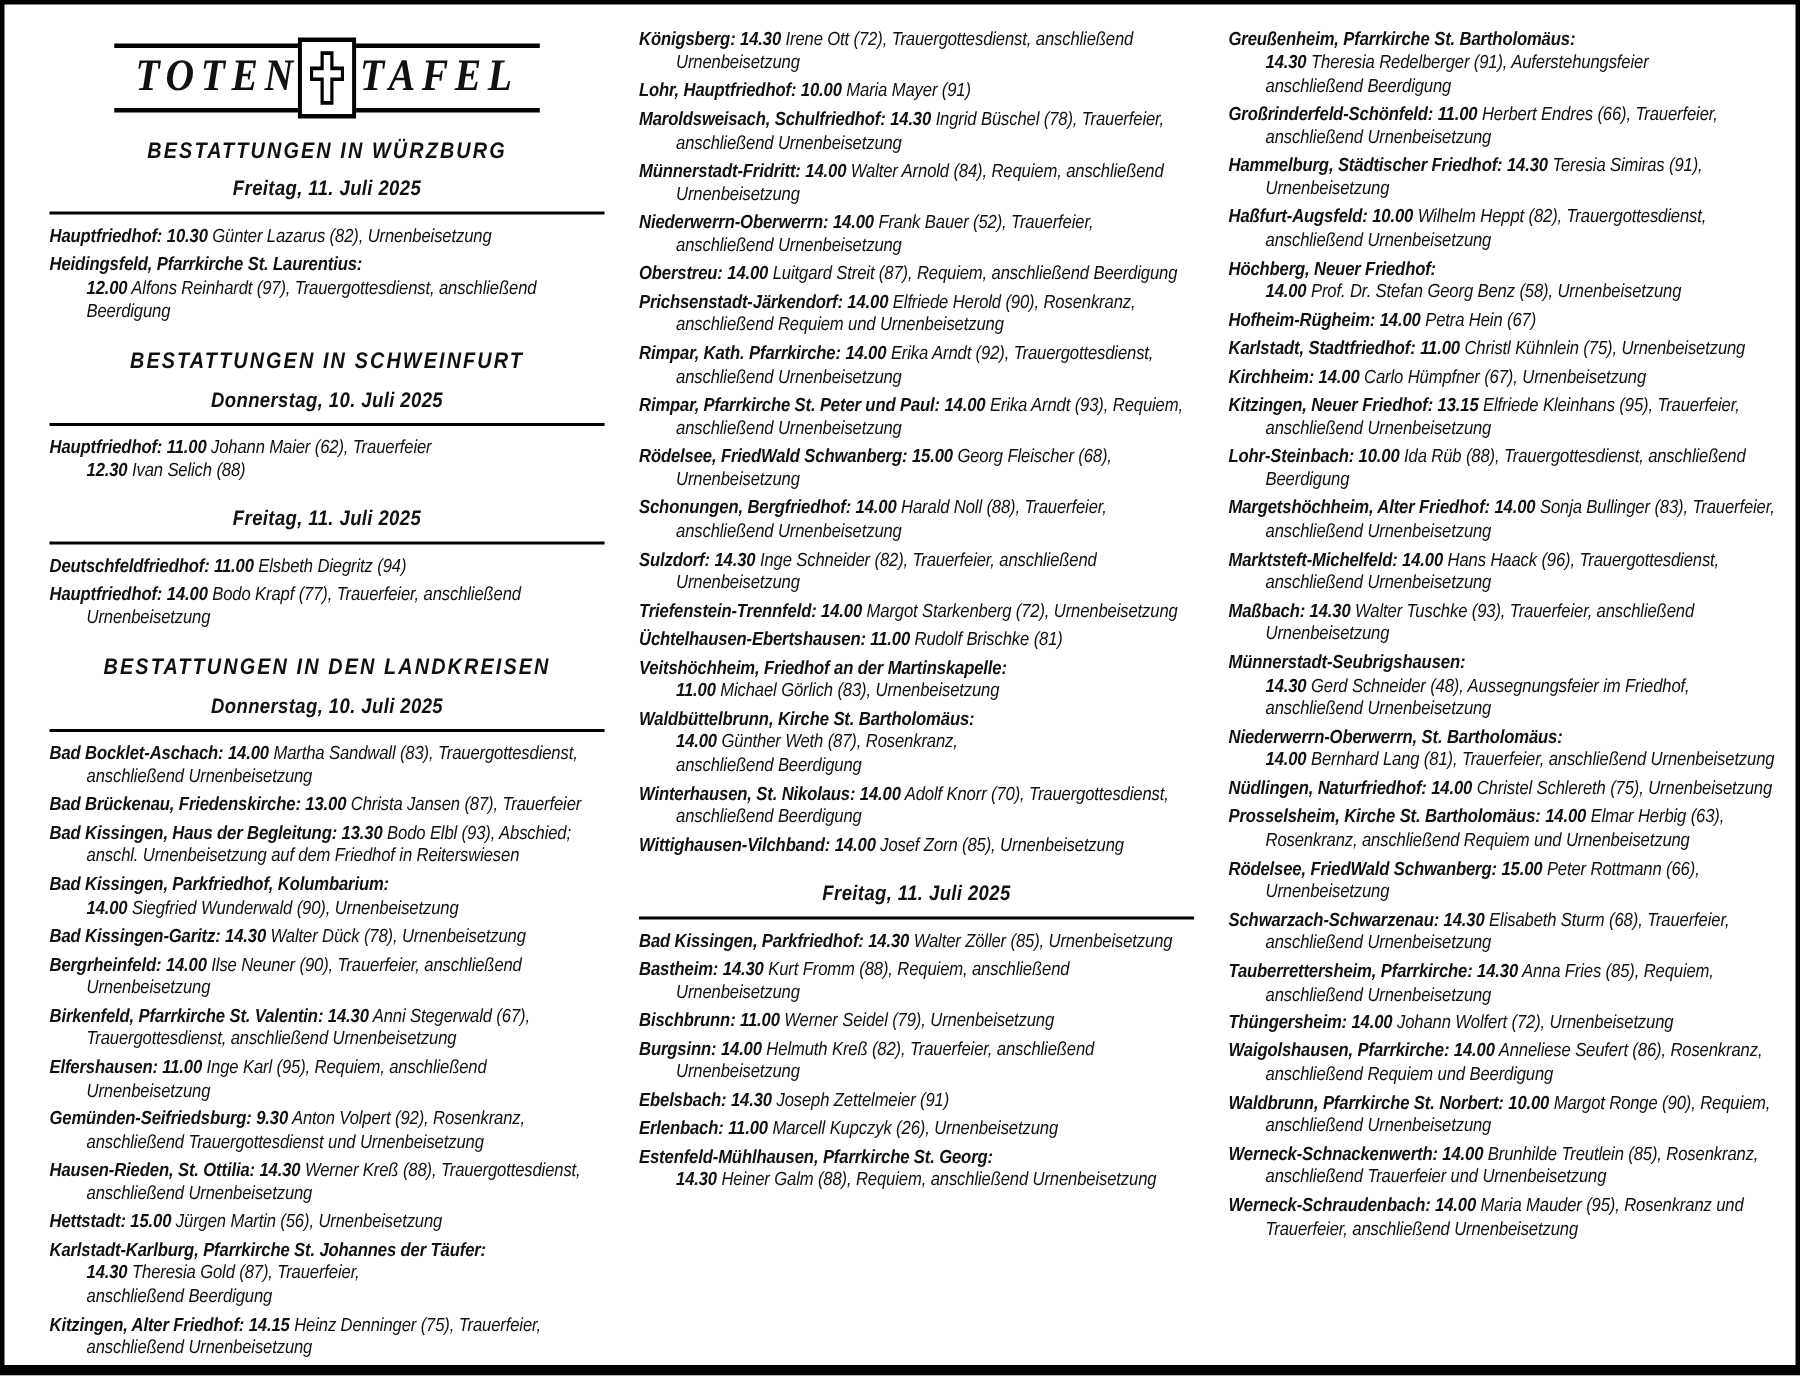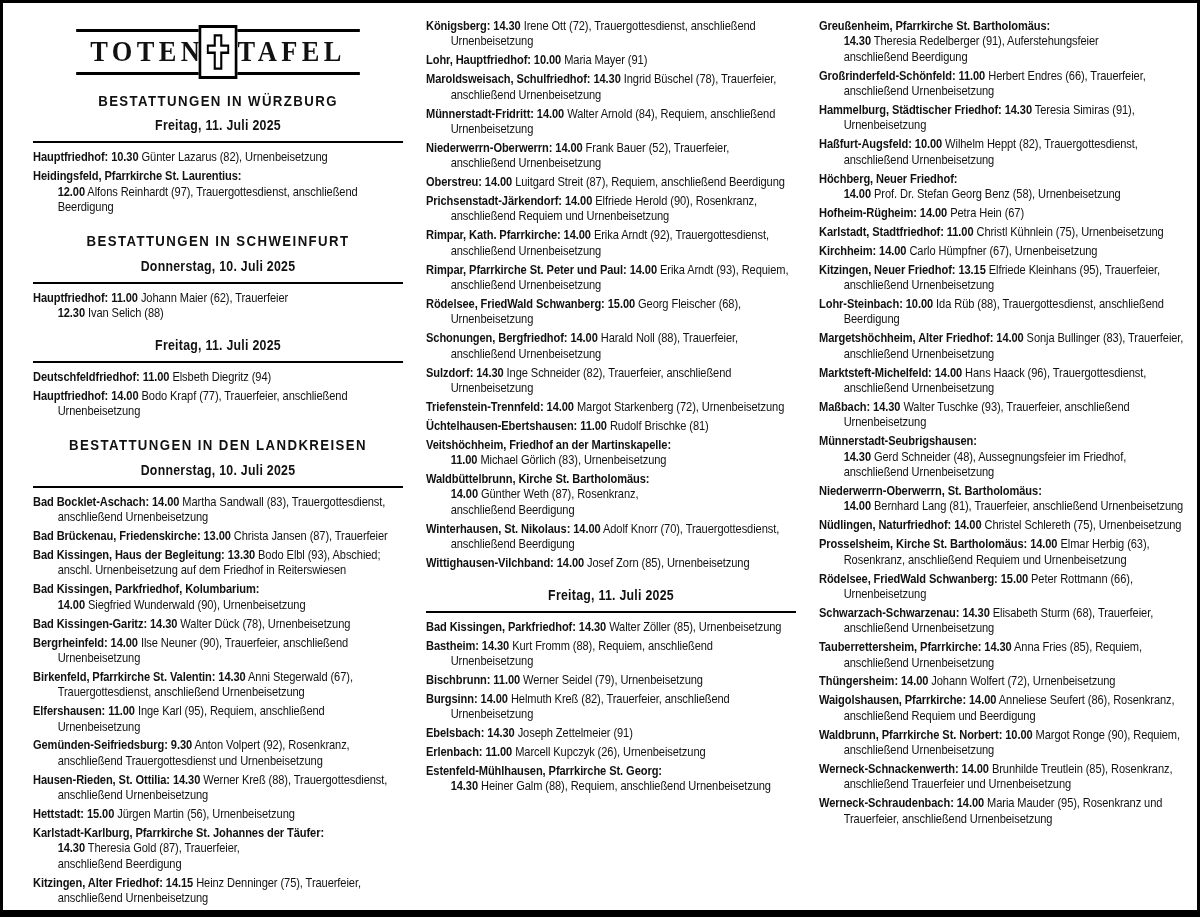--- a/index.html
+++ b/index.html
@@ -9,21 +9,21 @@
     width:1200px;height:917px;
     background:#fff;
     border:3px solid #000;
     border-bottom-width:7px;
     padding:16px 10px 0 30px;
     display:flex;gap:23px;
     overflow:hidden;
     font-family:"Liberation Sans",sans-serif;
     color:#111;
   }
-  .colslot{flex:0 0 370px;width:370px;}
+  .colslot{flex:0 0 370px;width:370px;font-style:italic;}
   .colwrap{width:420px;transform:scaleX(0.881);transform-origin:0 0;}
   p{margin:0;}
 
   
   .masthead{
     position:relative;
     width:322px;margin:10px auto 2px;
     border-top:3px solid #000;border-bottom:3px solid #000;
     padding:3px 0 4px;
   }

